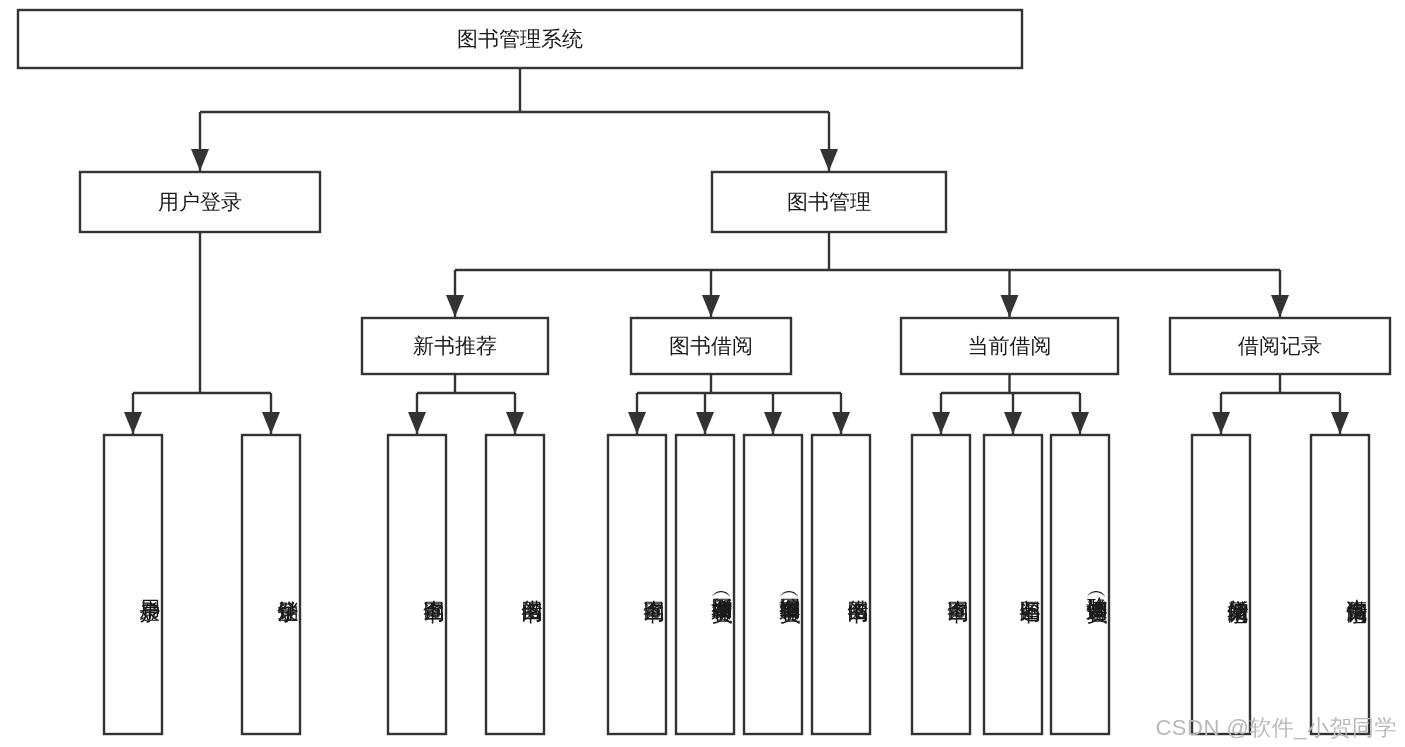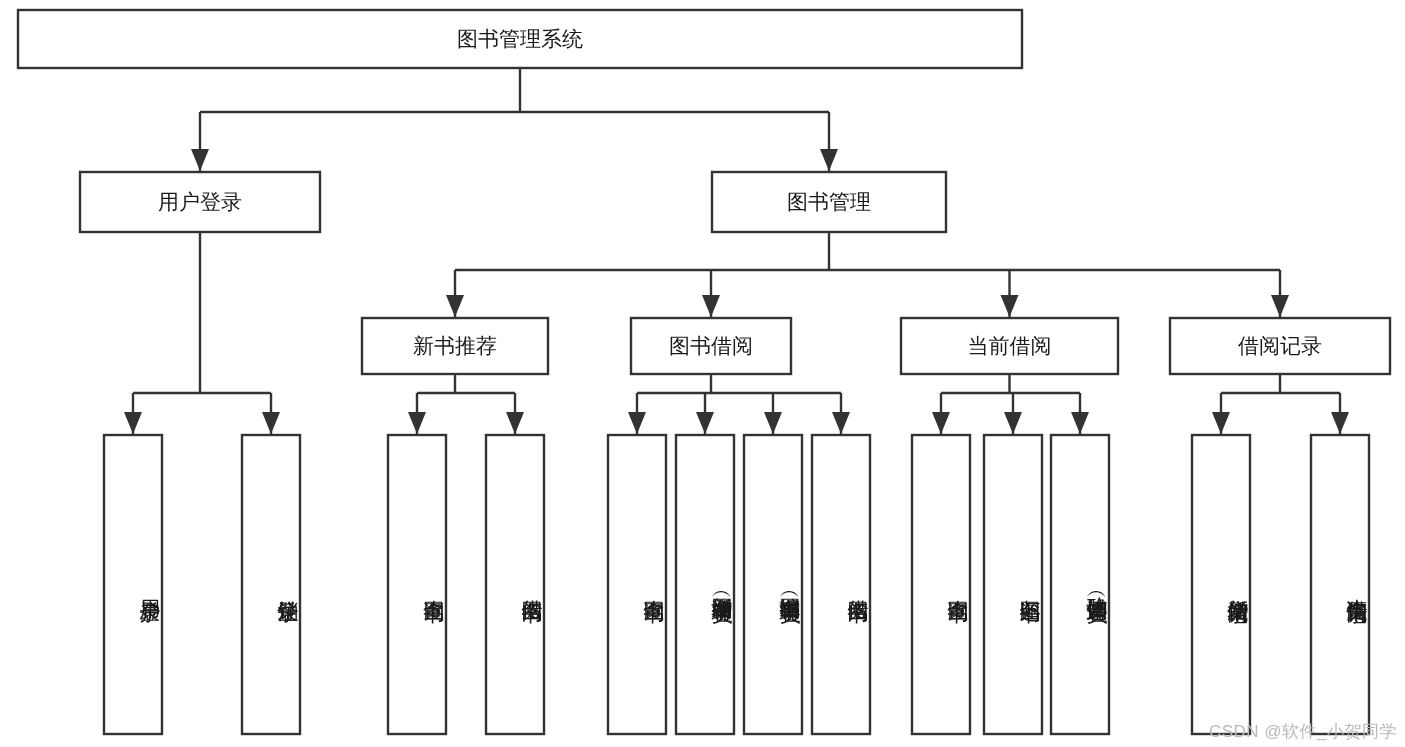--- a/index.html
+++ b/index.html
@@ -54,21 +54,21 @@
     letter-spacing: 1px;
     text-align: center;
     white-space: nowrap;
     pointer-events: none;
   }
   .watermark {
     position: absolute;
     right: 8px;
     bottom: 4px;
     font-family: "Liberation Sans", "DejaVu Sans", sans-serif;
-    font-size: 17px;
+    font-size: 22px;
     color: #b9b9b9;
     letter-spacing: 0.5px;
     white-space: nowrap;
   }
 </style>
 </head>
 <body>
 
 <div id="diagram-root">
   <svg id="diagram-svg" width="1405" height="747" viewBox="0 0 1405 747">

